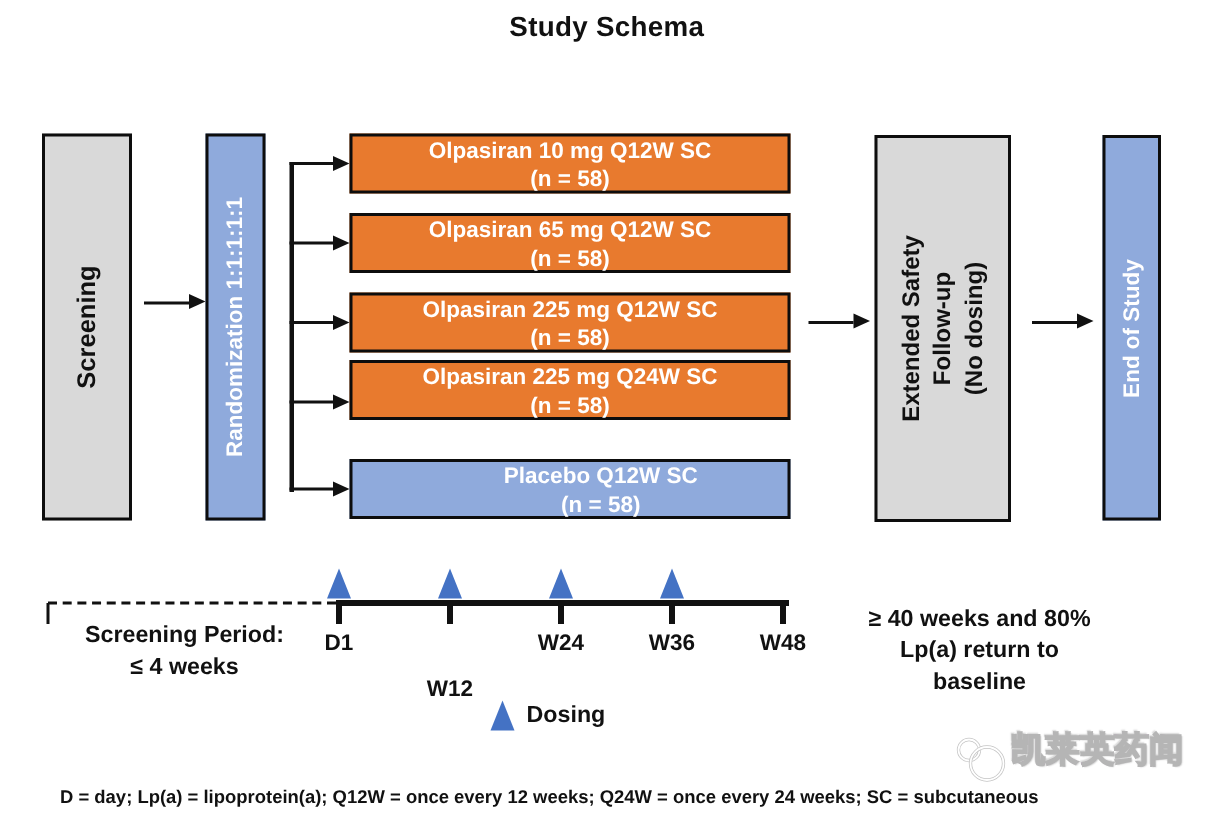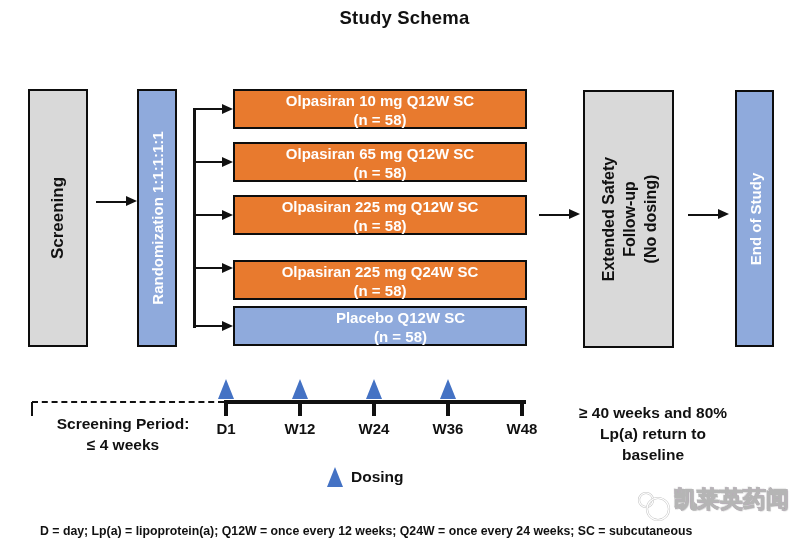--- a/index.html
+++ b/index.html
@@ -99,21 +99,21 @@
       <div>(n = 58)</div>
     </div>
       <div class="box arm" style="top: 142px; background: var(--treatment);">
       <div>Olpasiran 65 mg Q12W SC</div>
       <div>(n = 58)</div>
     </div>
       <div class="box arm" style="top: 195px; background: var(--treatment);">
       <div>Olpasiran 225 mg Q12W SC</div>
       <div>(n = 58)</div>
     </div>
-      <div class="box arm" style="top: 260px; background: var(--treatment);">
+      <div class="box arm" style="top: 240px; background: var(--treatment);">
       <div>Olpasiran 225 mg Q24W SC</div>
       <div>(n = 58)</div>
     </div>
       <div class="box arm" style="top: 306px; background: var(--placebo); padding-left: 41px;">
       <div>Placebo Q12W SC</div>
       <div>(n = 58)</div>
     </div>
     </div>
 
   <div class="hline" style="left:539px;top:213.5px;width:30px;height:2.5px;"></div>
@@ -135,21 +135,21 @@
   </div>
 
   <div class="dashes"></div>
   <div class="vline" style="left:31px;top:402px;width:2px;height:14px;"></div>
   <div class="hline" style="left:224px;top:400px;width:302px;height:4px;"></div>
   <div id="ticks-layer">
       <div class="tick" style="left: 224px;"></div>
       <div class="ticklabel" style="left: 194px;">D1</div>
       <div class="tri" style="left: 218px; top: 379px;"></div>
       <div class="tick" style="left: 298px;"></div>
-      <div class="ticklabel" style="left: 268px;">W12</div>
+      <div class="ticklabel" style="left: 268px; margin-top: 31px;">W12</div>
       <div class="tri" style="left: 292px; top: 379px;"></div>
       <div class="tick" style="left: 372px;"></div>
       <div class="ticklabel" style="left: 342px;">W24</div>
       <div class="tri" style="left: 366px; top: 379px;"></div>
       <div class="tick" style="left: 446px;"></div>
       <div class="ticklabel" style="left: 416px;">W36</div>
       <div class="tri" style="left: 440px; top: 379px;"></div>
       <div class="tick" style="left: 520px;"></div>
       <div class="ticklabel" style="left: 490px;">W48</div>
     </div>

